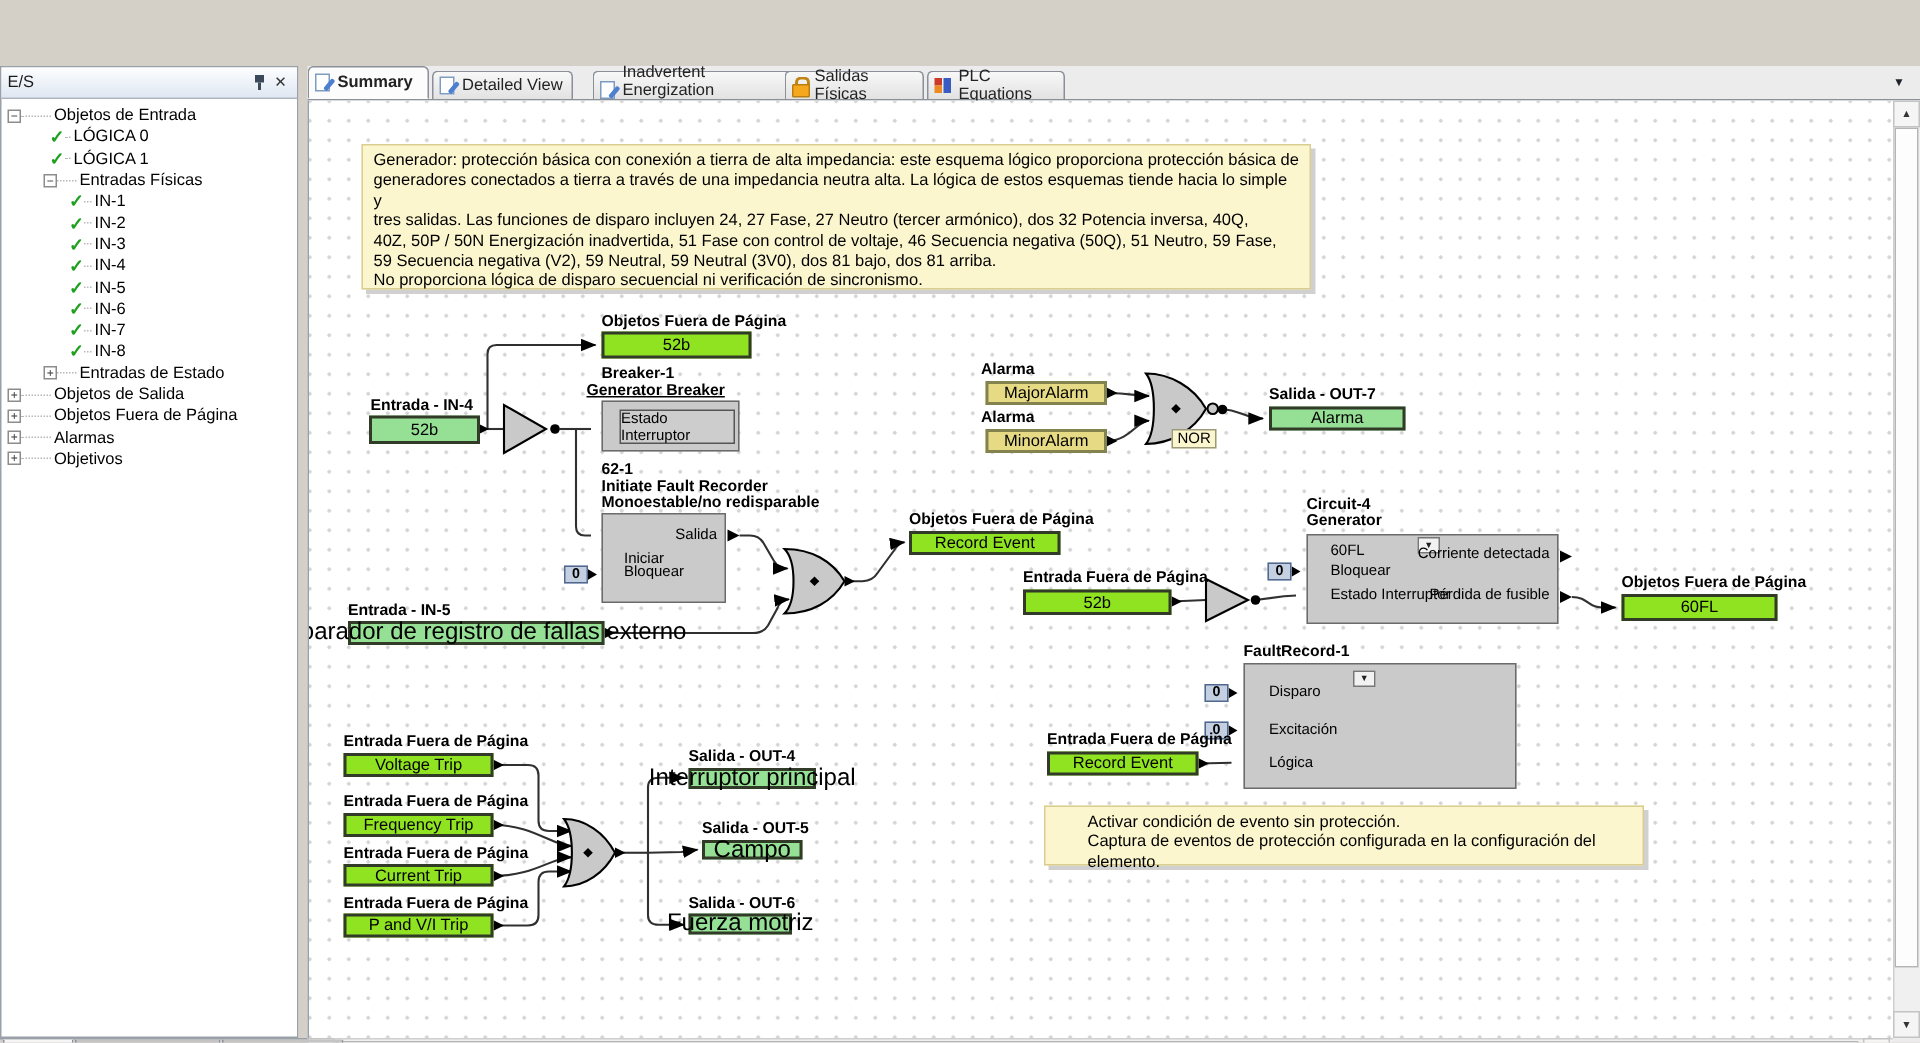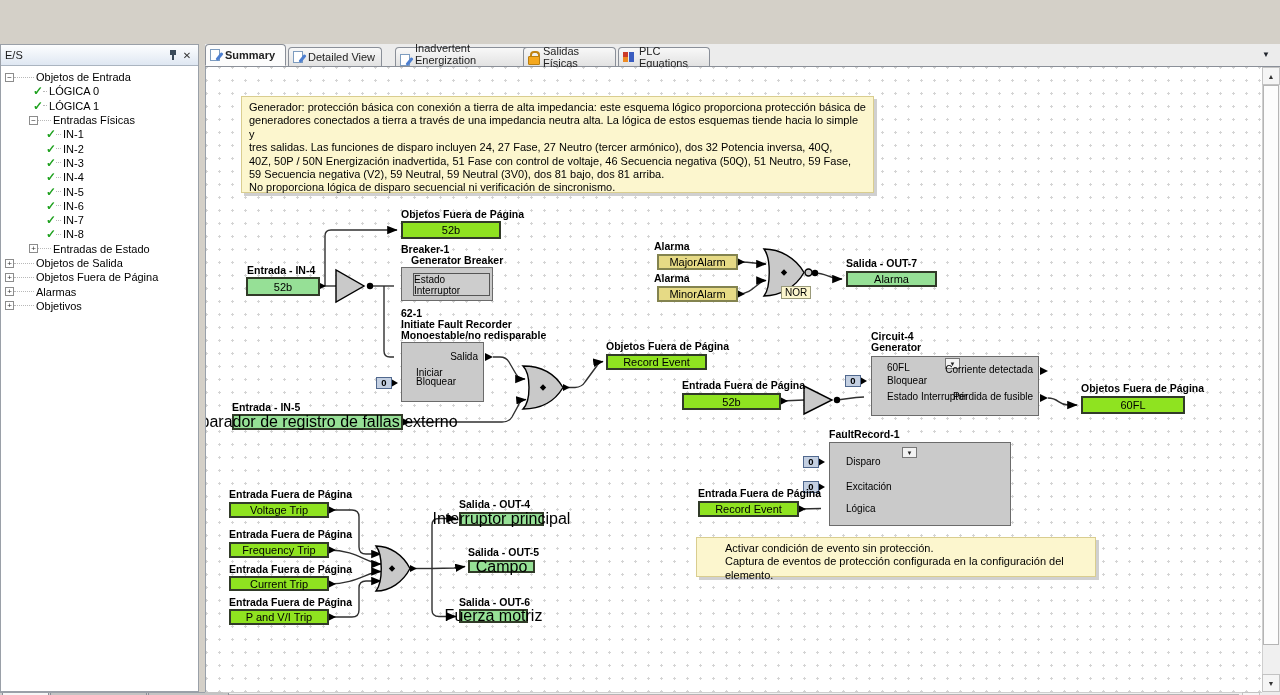--- a/index.html
+++ b/index.html
@@ -314,21 +314,21 @@
       <div>No proporciona lógica de disparo secuencial ni verificación de sincronismo.</div>
     </div>
     <div class="note" style="left:490px; top:470px; width:400px; height:40px;padding-left:28px;">
       <div>Activar condición de evento sin protección.</div>
       <div>Captura de eventos de protección configurada en la configuración del elemento.</div>
     </div>
 
     <div class="lbl" style="left:195px; top:141px;">Objetos Fuera de Página</div>
     <div class="gbox bright" style="left:195px; top:154px; width:100px; height:18px;">52b</div>
     <div class="lbl" style="left:195px; top:176px;">Breaker-1</div>
-    <div class="lbl" style="left:205px; top:187px;">Generator Breaker</div>
+    <div class="lbl" style="left:185px; top:187px;text-decoration:underline;">Generator Breaker</div>
     <div class="block" style="left:195px; top:200px; width:92px; height:34px;">
       <div class="iblock" style="left:11px; top:5px; width:77px; height:23px;">Estado Interruptor</div>
     </div>
     <div class="lbl" style="left:41px; top:197px;">Entrada - IN-4</div>
     <div class="gbox pale" style="left:40px; top:210px; width:74px; height:19px;">52b</div>
 
     <div class="lbl" style="left:195px; top:240px;">62-1</div>
     <div class="lbl" style="left:195px; top:251px;">Initiate Fault Recorder</div>
     <div class="lbl" style="left:195px; top:262px;">Monoestable/no redisparable</div>
     <div class="block" style="left:195px; top:275px; width:83px; height:60px;"></div>

